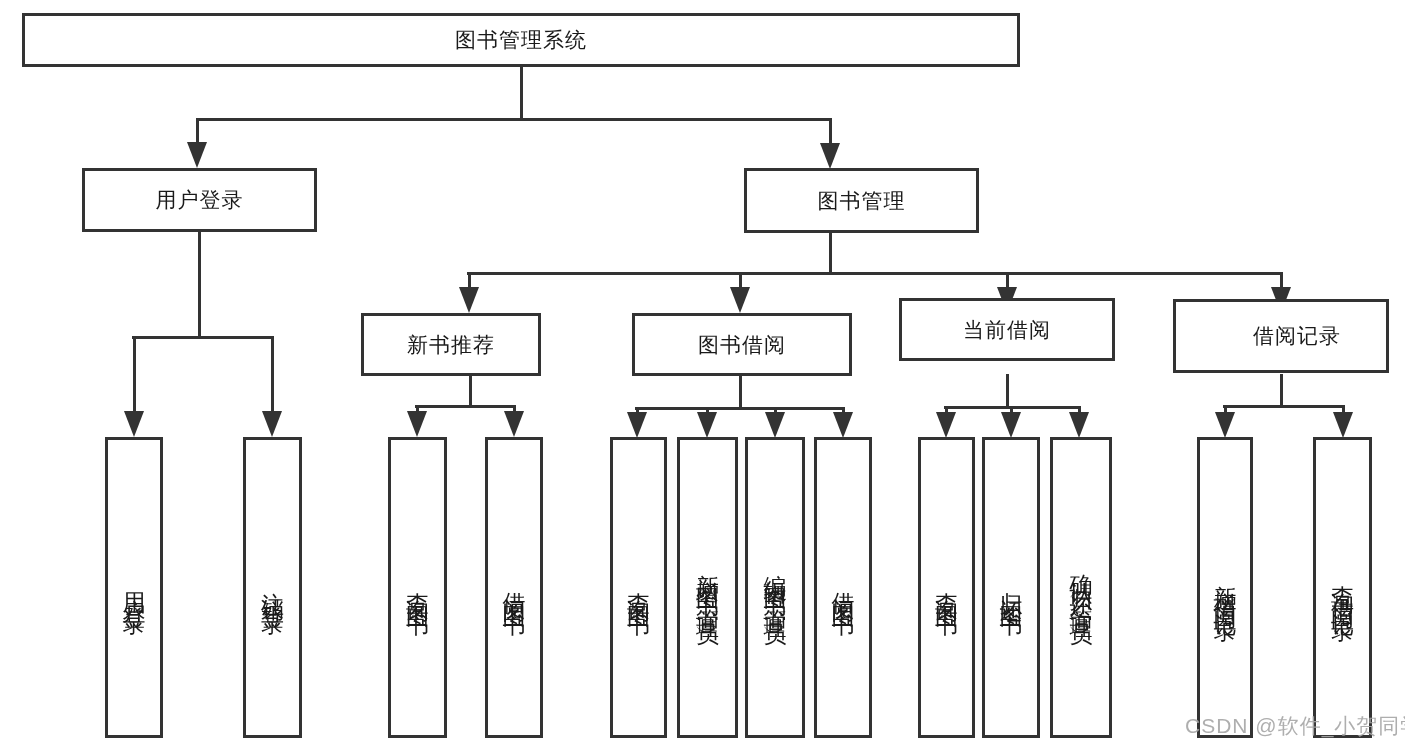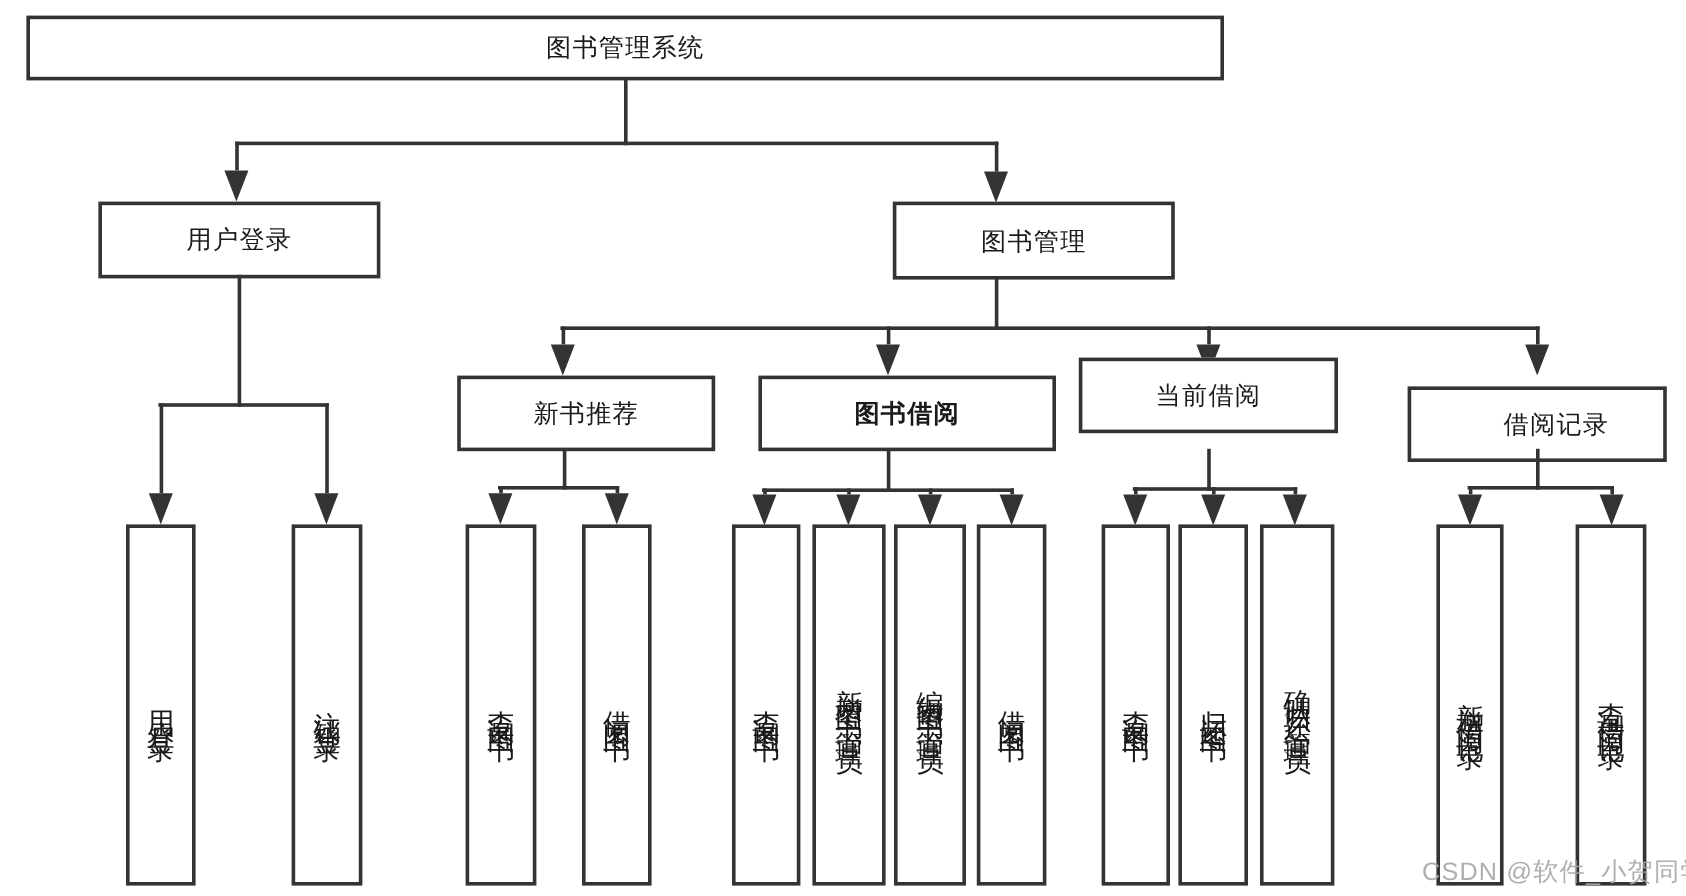--- a/index.html
+++ b/index.html
@@ -97,24 +97,24 @@
     </span>
   <span class="arrow" style="left:997px;top:272px;height:41px;">
       <i class="shaft"></i>
       <i class="head"></i>
     </span>
   <span class="arrow" style="left:1271px;top:272px;height:41px;">
       <i class="shaft"></i>
       <i class="head"></i>
     </span>
 
-  <div class="box hbox" style="left:381px;top:313px;width:215px;height:63px;">新书推荐</div>
-  <div class="box hbox" style="left:632px;top:313px;width:248px;height:63px;font-weight:bold;">图书借阅</div>
+  <div class="box hbox" style="left:361px;top:313px;width:180px;height:63px;">新书推荐</div>
+  <div class="box hbox" style="left:632px;top:313px;width:220px;height:63px;">图书借阅</div>
   <div class="box hbox" style="left:899px;top:298px;width:216px;height:63px;">当前借阅</div>
-  <div class="box hbox" style="left:1173px;top:322px;width:216px;height:63px;padding-left:32px;">借阅记录</div>
+  <div class="box hbox" style="left:1173px;top:299px;width:216px;height:74px;padding-left:32px;">借阅记录</div>
 
   <i class="vline" style="left:469px;top:374px;height:34px;"></i>
   <i class="hline" style="left:415px;top:405px;width:101px;"></i>
   <span class="arrow" style="left:407px;top:405px;height:32px;">
       <i class="shaft"></i>
       <i class="head"></i>
     </span>
   <span class="arrow" style="left:504px;top:405px;height:32px;">
       <i class="shaft"></i>
       <i class="head"></i>

